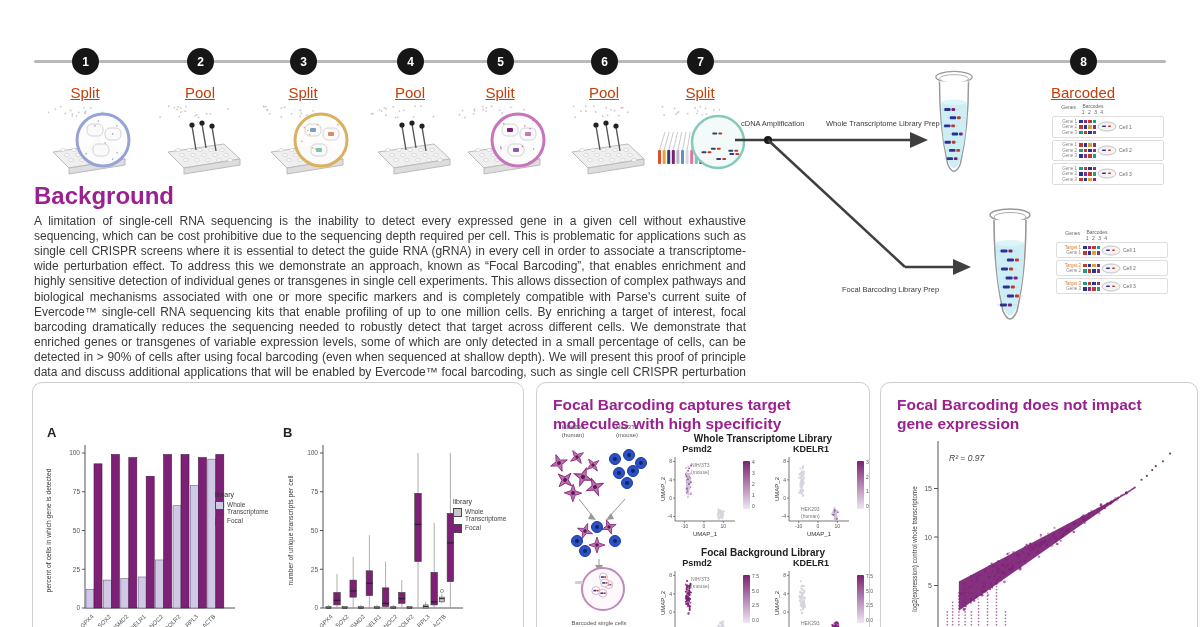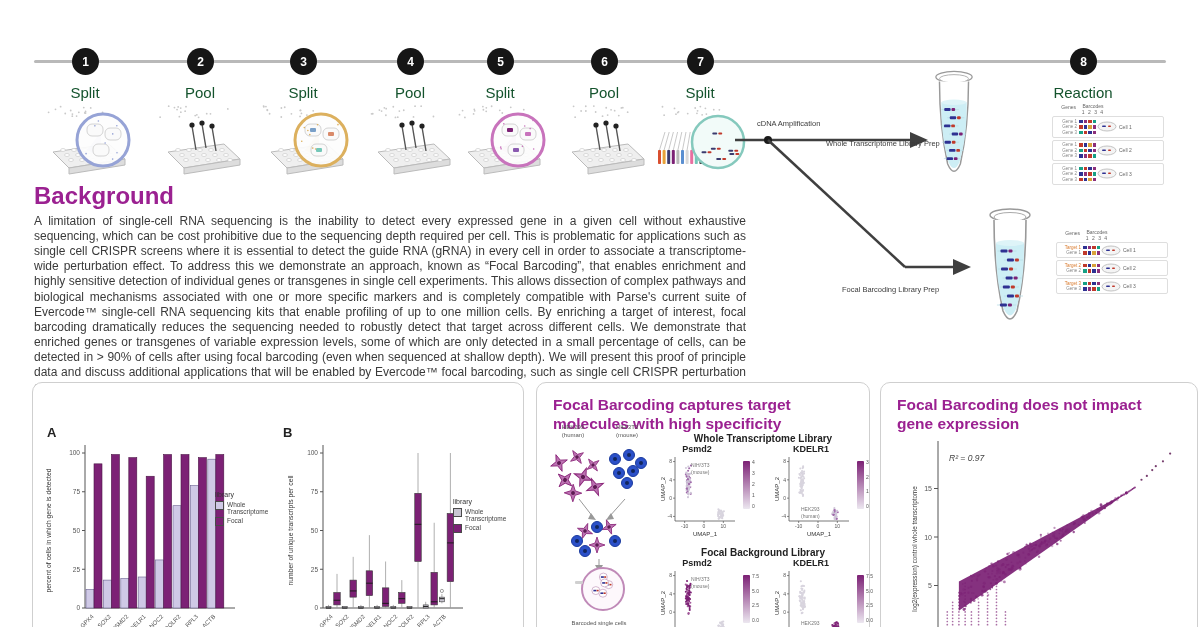--- a/index.html
+++ b/index.html
@@ -4,21 +4,21 @@
 <style>
   html,body{margin:0;padding:0;background:#fff;}
   *{box-sizing:border-box;}
   .page{position:relative;width:1200px;height:627px;background:#fff;overflow:hidden;
         font-family:"Liberation Sans",sans-serif;color:#333;}
   .abs{position:absolute;}
   .title{position:absolute;left:34px;top:9px;font-size:23px;font-weight:600;color:#9b2191;letter-spacing:-0.2px;}
   .tl-line{position:absolute;left:34px;top:60px;width:1132px;height:3px;background:#b9b9b9;border-radius:2px;}
   .step-circle{position:absolute;width:27px;height:27px;border-radius:50%;background:#161616;color:#fff;
                font-size:12px;font-weight:bold;display:flex;align-items:center;justify-content:center;top:48px;}
-  .step-label{position:absolute;top:84px;width:96px;text-align:center;font-size:15px;color:#14532d;}
+  .step-label{position:absolute;top:84px;width:96px;text-align:center;font-size:15px;color:#c2410c;text-decoration:underline;}
   .step-icon{position:absolute;top:102px;width:96px;height:80px;}
   .arrow-label{position:absolute;font-size:7.5px;color:#3c3c3c;white-space:nowrap;}
   .bg-heading{position:absolute;left:34px;top:182px;font-size:24px;font-weight:600;color:#9b2191;}
   .bg-text{position:absolute;left:34px;top:214px;width:712px;font-size:12px;line-height:1.26;
            text-align:justify;color:#3a3a3a;}
   .card{position:absolute;top:382px;height:260px;background:#fff;border:1.5px solid #cfcfcf;border-radius:10px;}
   .card-title{padding:12px 16px 0 16px;font-size:15.5px;font-weight:700;color:#9b2191;line-height:1.25;}
   .chart-letter{position:absolute;font-size:13px;font-weight:bold;color:#222;}
   .legend{position:absolute;font-size:6.5px;color:#444;line-height:1.1;}
   .legend .lt{font-size:7px;margin-bottom:2px;color:#333;}
@@ -377,33 +377,33 @@
           <rect x="58.78817151354677" y="45.811203416013626" width="5" height="2" rx="1" fill="#3b3b6e"></rect>
           <rect x="64.78817151354677" y="45.811203416013626" width="4" height="2" rx="1" fill="#c0392b"></rect>
           <rect x="60.24330944234468" y="30.420618986935356" width="5" height="2" rx="1" fill="#3b3b6e"></rect>
           <rect x="66.24330944234468" y="30.420618986935356" width="4" height="2" rx="1" fill="#c0392b"></rect>
           <rect x="49.493828733571696" y="49.26216452249989" width="5" height="2" rx="1" fill="#3b3b6e"></rect>
           <rect x="55.493828733571696" y="49.26216452249989" width="4" height="2" rx="1" fill="#c0392b"></rect>
           <rect x="76.24803825867791" y="47.69603837783617" width="5" height="2" rx="1" fill="#3b3b6e"></rect>
           <rect x="82.24803825867791" y="47.69603837783617" width="4" height="2" rx="1" fill="#c0392b"></rect>
         </svg></div>
       <div class="step-circle" style="left: 1070px;">8</div>
-      <div class="step-label" style="left: 1035px;">Reaction</div>
+      <div class="step-label" style="left: 1035px;">Barcoded</div>
     </div>
 
   <svg id="arrows" class="abs" style="left:715px;top:95px;" width="290" height="200">
       <line x1="20" y1="45" x2="195" y2="45" stroke="#3f3f3f" stroke-width="2.5"></line>
       <polygon points="195,37 213,45 195,53" fill="#3f3f3f"></polygon>
       <circle cx="53" cy="45" r="4" fill="#1a1a1a"></circle>
       <line x1="53" y1="45" x2="190" y2="172" stroke="#3f3f3f" stroke-width="2.5"></line>
       <line x1="190" y1="172" x2="238" y2="172" stroke="#3f3f3f" stroke-width="2.5"></line>
       <polygon points="238,164 256,172 238,180" fill="#3f3f3f"></polygon>
     </svg>
-  <div class="arrow-label" style="left:741px;top:119px;margin-left:16px;">cDNA Amplification</div>
-  <div class="arrow-label" style="left:826px;top:119px;margin-top:20px;">Whole Transcriptome Library Prep</div>
+  <div class="arrow-label" style="left:741px;top:119px;">cDNA Amplification</div>
+  <div class="arrow-label" style="left:826px;top:119px;">Whole Transcriptome Library Prep</div>
   <div class="arrow-label" style="left:842px;top:285px;">Focal Barcoding Library Prep</div>
 
   <div id="tube1" class="abs" style="left:924px;top:66px;"><svg width="60" height="118" viewBox="0 0 60 130">
         <ellipse cx="30" cy="12" rx="20" ry="6" fill="#fff" stroke="#999" stroke-width="1.4"></ellipse>
         <ellipse cx="30" cy="14" rx="16" ry="4.5" fill="#fff" stroke="#aaa" stroke-width="1"></ellipse>
         <path d="M14,17 C14,42 15,72 23,108 Q30,124 37,108 C45,72 46,42 46,17" fill="#fff" stroke="#999" stroke-width="1.6"></path>
         <path d="M16,40 C16,62 17,82 24,106 Q30,119 36,106 C43,82 44,62 44,40 Z" fill="#cdeef5"></path>
         <ellipse cx="30" cy="40" rx="14" ry="3" fill="#def4f8"></ellipse>
         <line x1="16.246930091641843" y1="48" x2="35.24693009164184" y2="48" stroke="#b9dde4" stroke-width="0.8"></line>
         <rect x="19.246930091641843" y="46.4" width="7" height="3.2" rx="1" fill="#2e3192"></rect>

